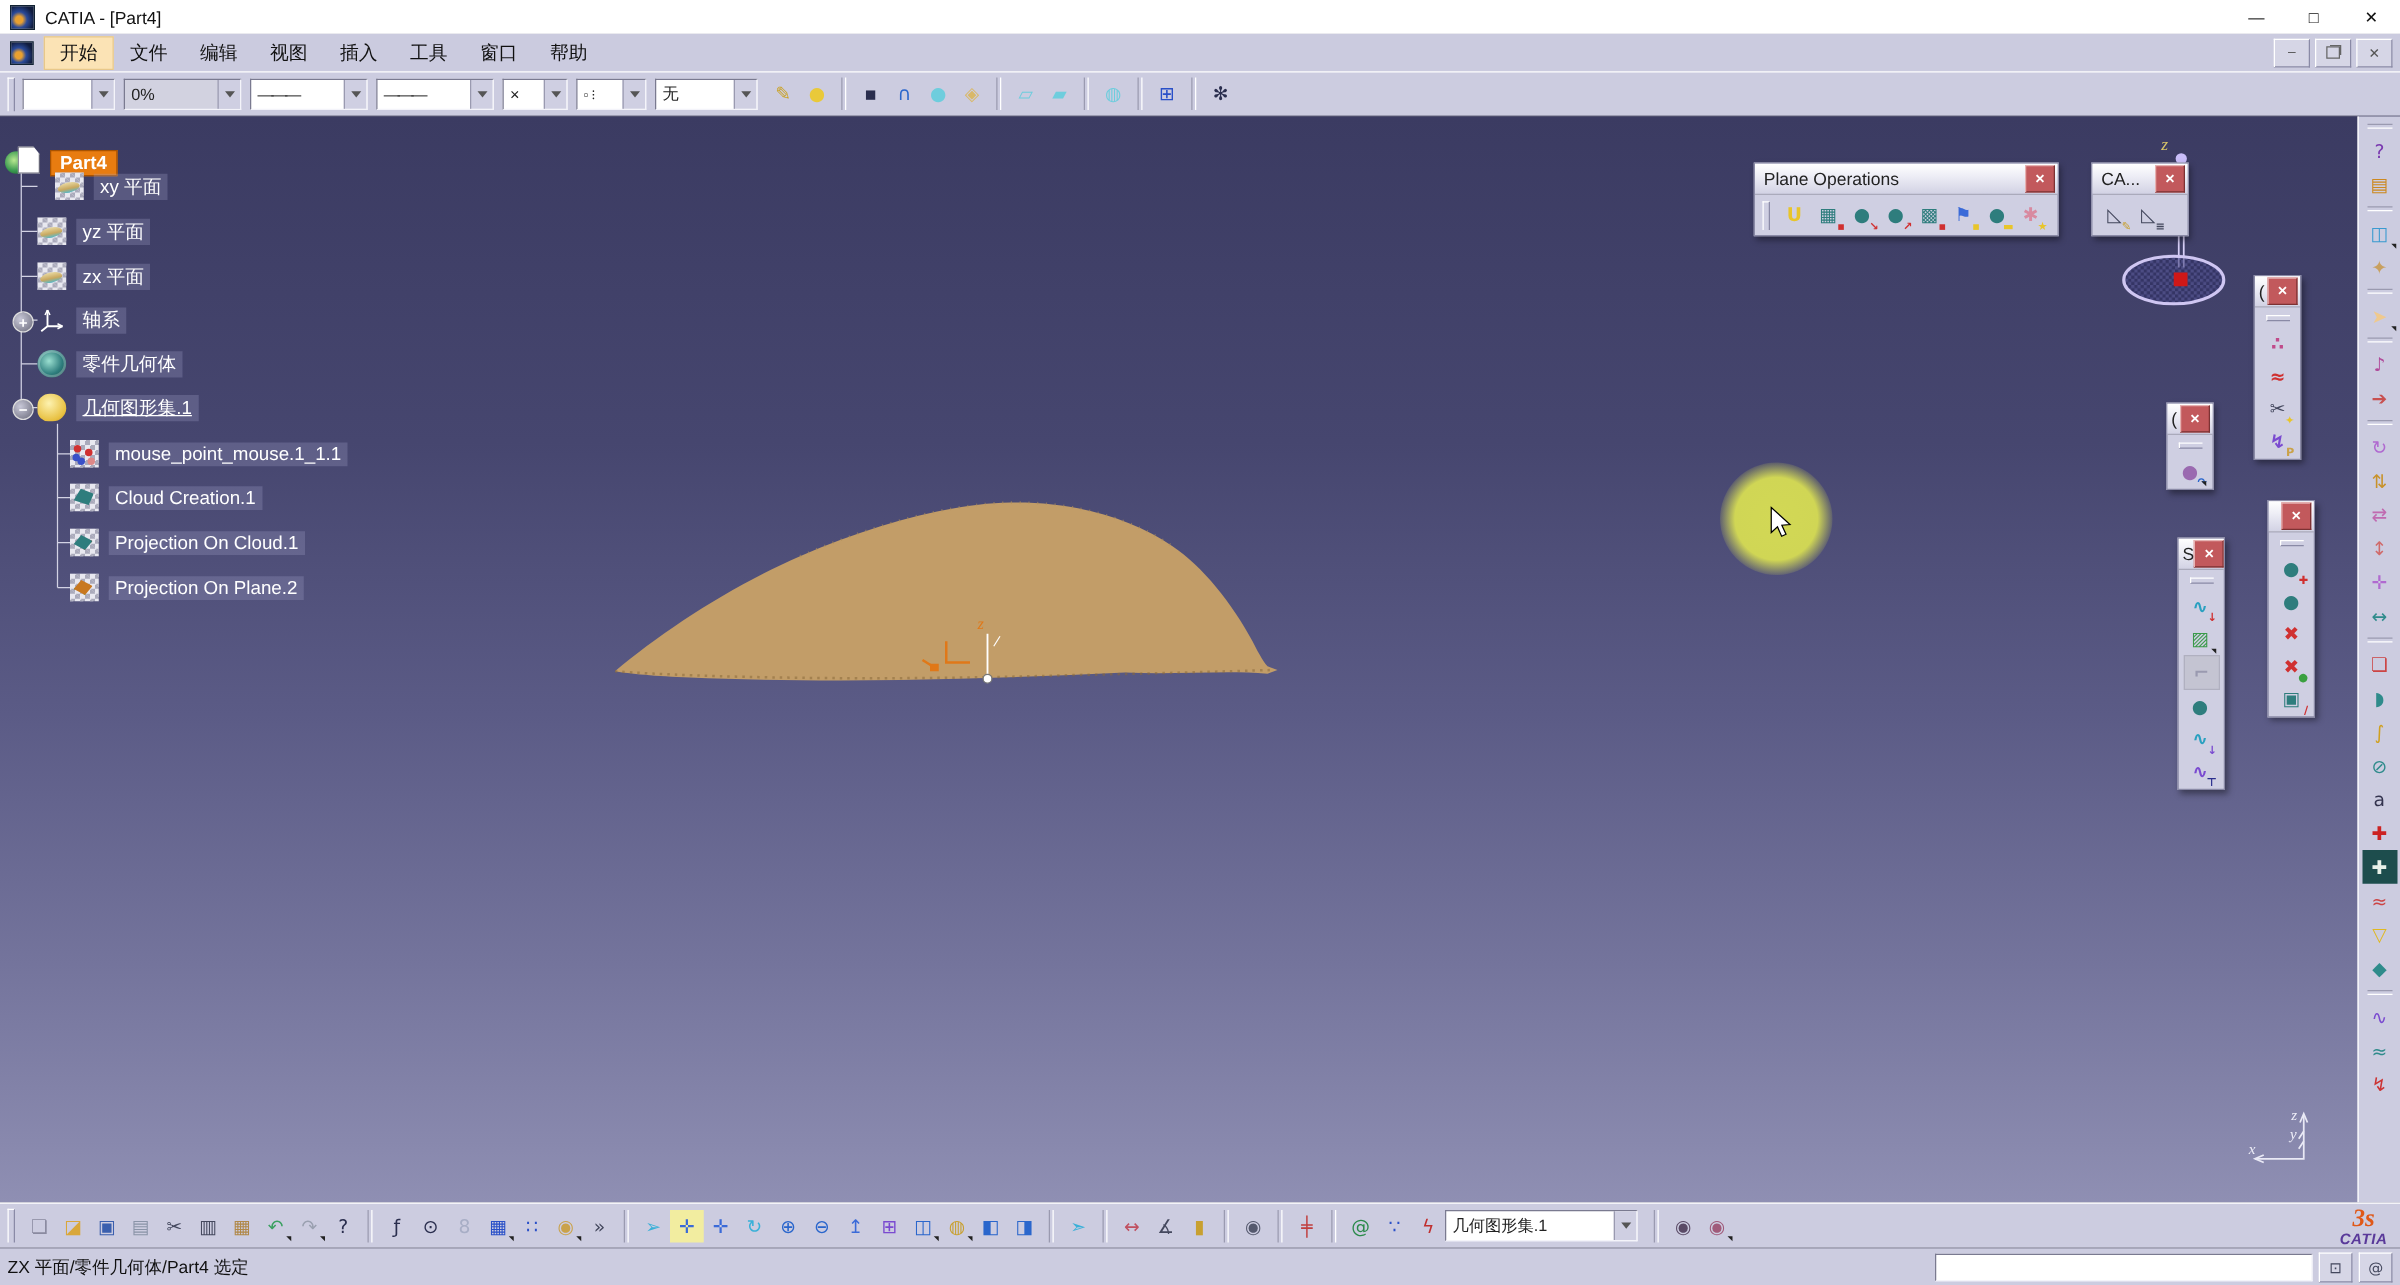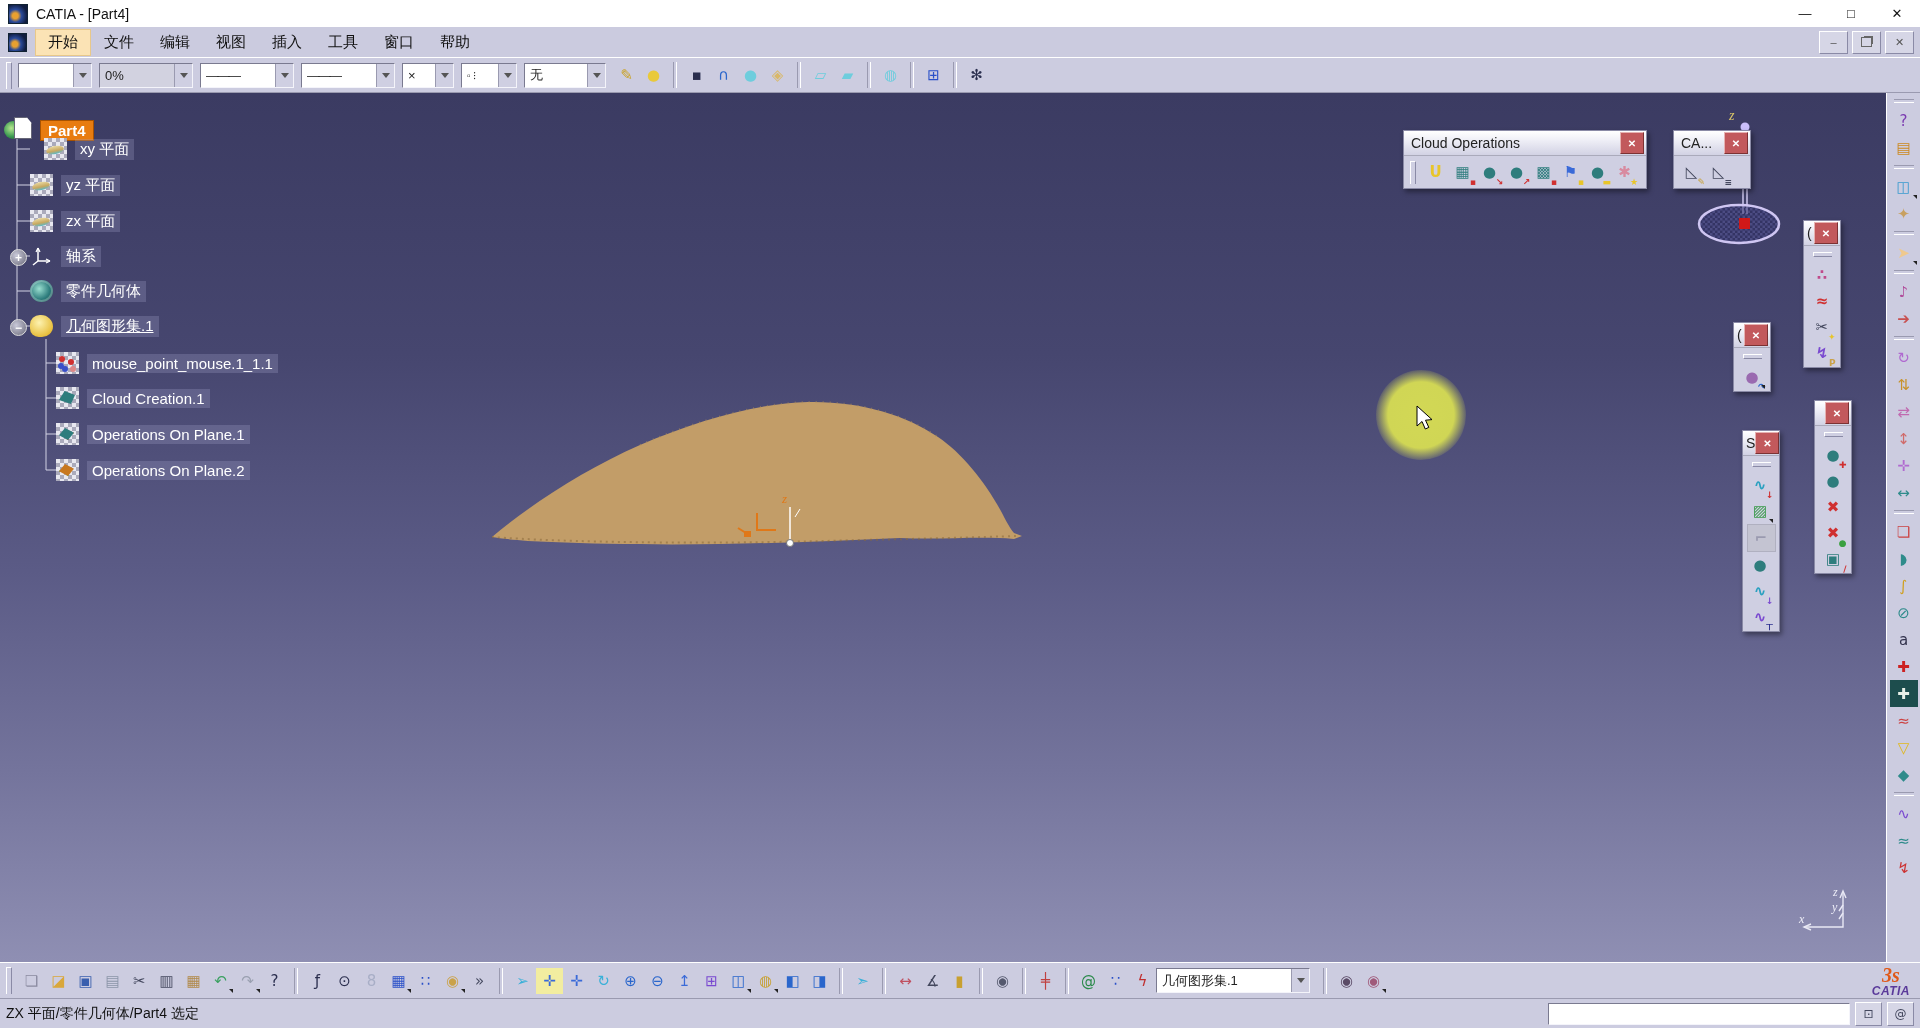--- a/index.html
+++ b/index.html
@@ -330,33 +330,33 @@
       <div class="trow" style="top:257px;left:56px">
         <span class="ticon chk ti-points"></span>
         <span class="tlabel">mouse_point_mouse.1_1.1</span>
       </div>
       <div class="trow" style="top:292px;left:56px">
         <span class="ticon chk ti-mesh"></span>
         <span class="tlabel">Cloud Creation.1</span>
       </div>
       <div class="trow" style="top:328px;left:56px">
         <span class="ticon chk ti-proj1"></span>
-        <span class="tlabel">Operations On Plane.1</span>
+        <span class="tlabel">Projection On Cloud.1</span>
       </div>
       <div class="trow" style="top:364px;left:56px">
         <span class="ticon chk ti-proj2"></span>
-        <span class="tlabel">Operations On Plane.2</span>
+        <span class="tlabel">Projection On Plane.2</span>
       </div>
       <span class="expander" style="left:10px;top:156px">+</span>
       <span class="expander" style="left:10px;top:226px">−</span>
     </div>
 
     <div class="pal" style="left:1403px;top:37px;width:242px">
       <div class="pal-title">
-        <span>Cloud Operations</span>
+        <span>Plane Operations</span>
         <span class="pal-close">✕</span>
       </div>
       <div class="pal-body">
         <span class="handle-v" style="height:22px"></span>
         <span style="display:flex">
             <span class="icon" style="color: rgb(232, 197, 42);">U</span>
             <span class="icon" style="color: rgb(46, 125, 125);">▦<span class="badge" style="color: rgb(208, 48, 48);">▪</span></span>
             <span class="icon" style="color: rgb(46, 125, 125);">●<span class="badge" style="color: rgb(208, 48, 48);">↘</span></span>
             <span class="icon" style="color: rgb(46, 125, 125);">●<span class="badge" style="color: rgb(208, 48, 48);">↗</span></span>
             <span class="icon" style="color: rgb(46, 125, 125);">▩<span class="badge" style="color: rgb(208, 48, 48);">▪</span></span>

